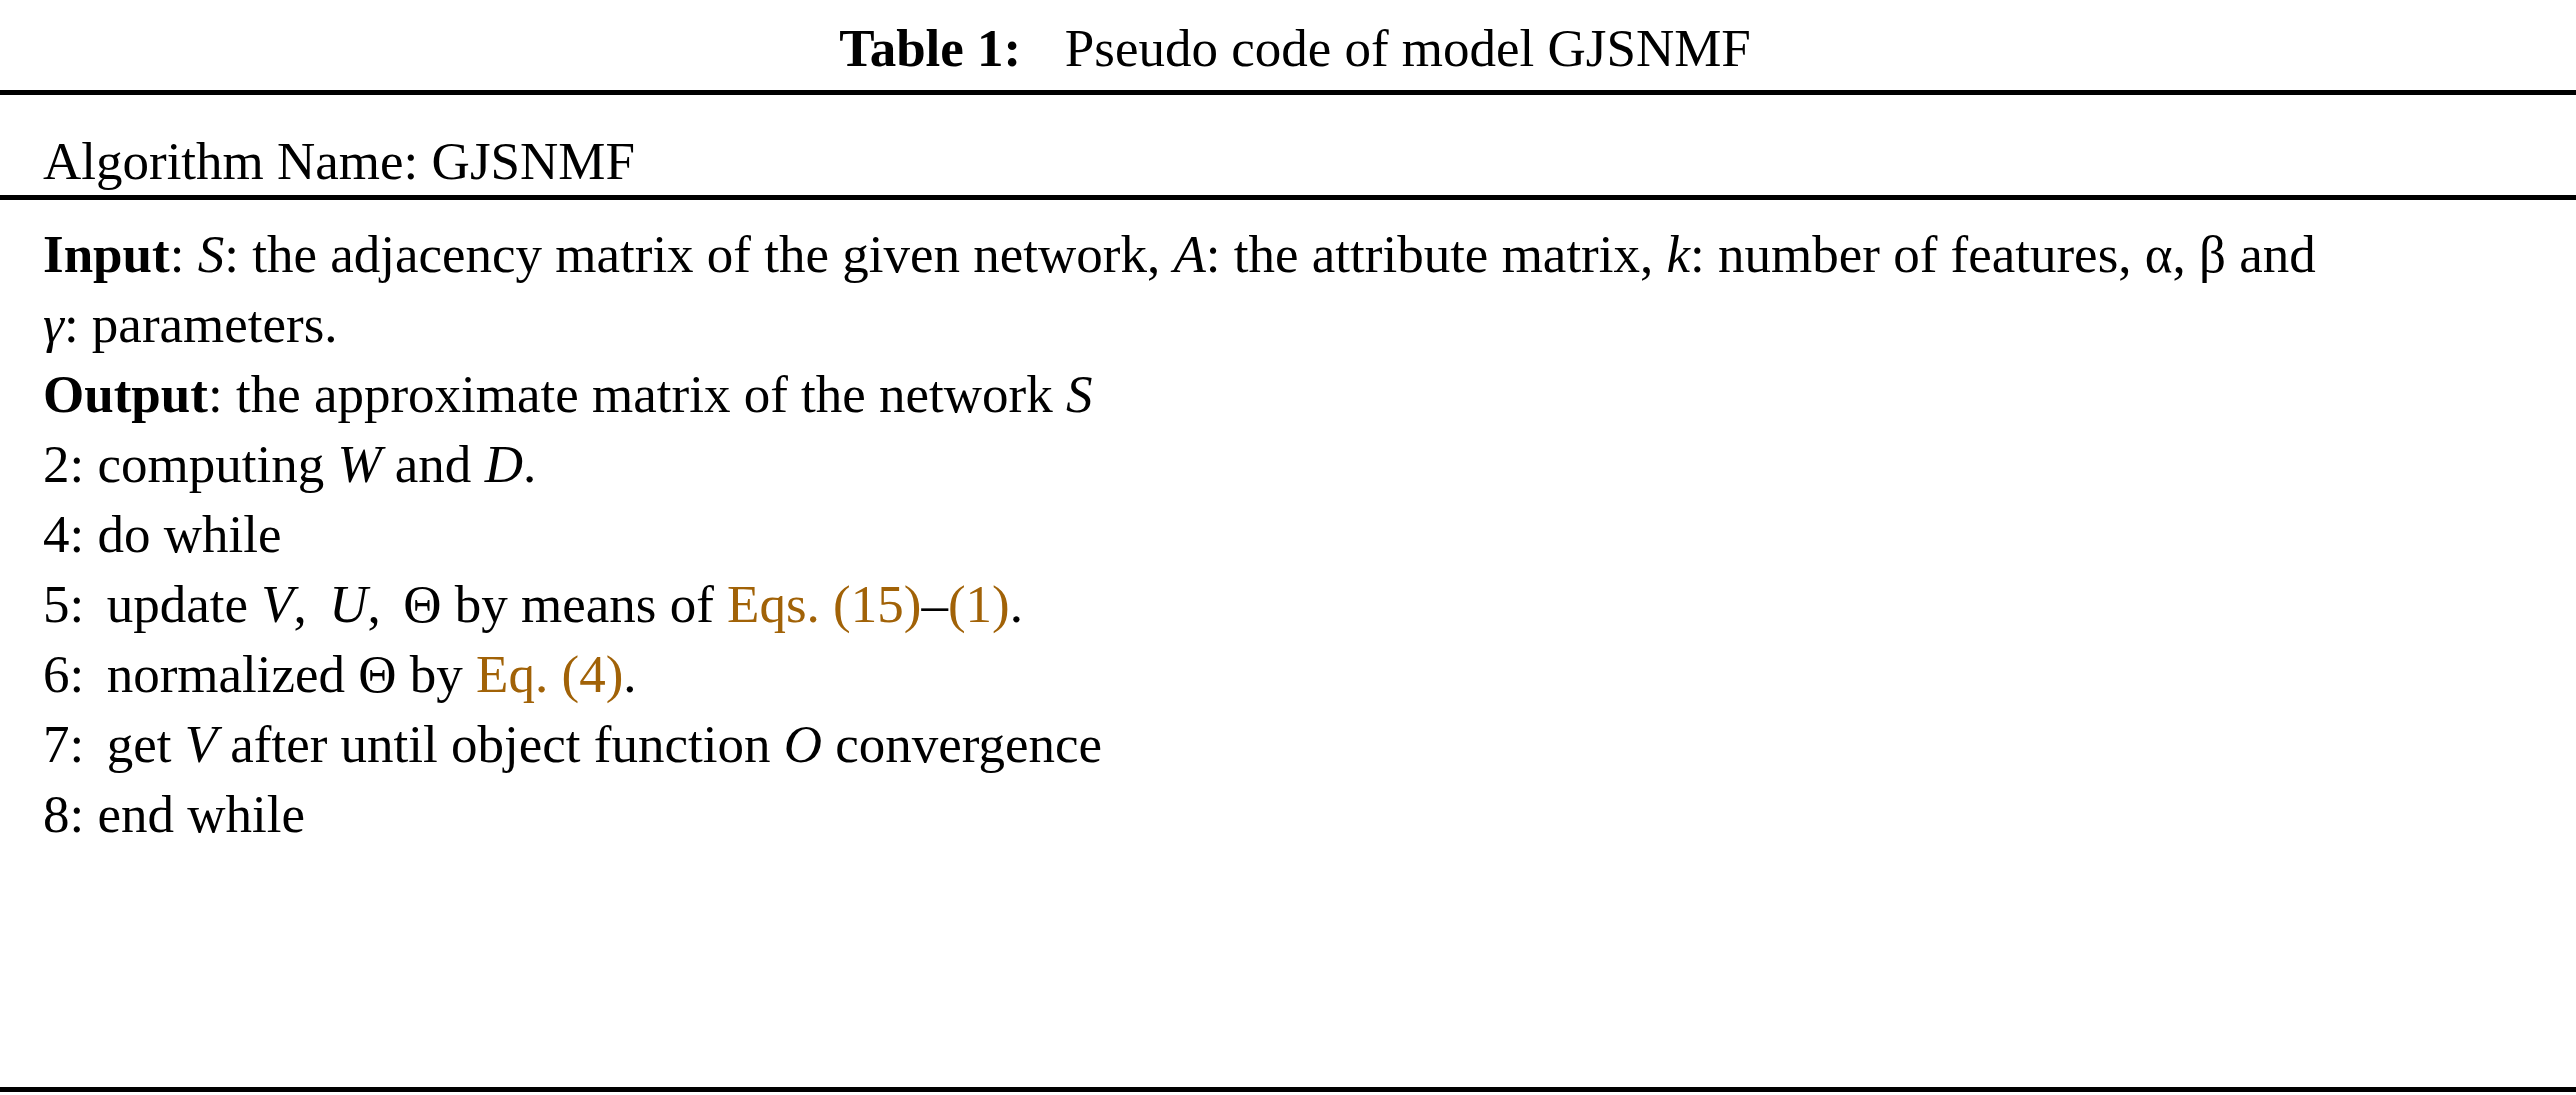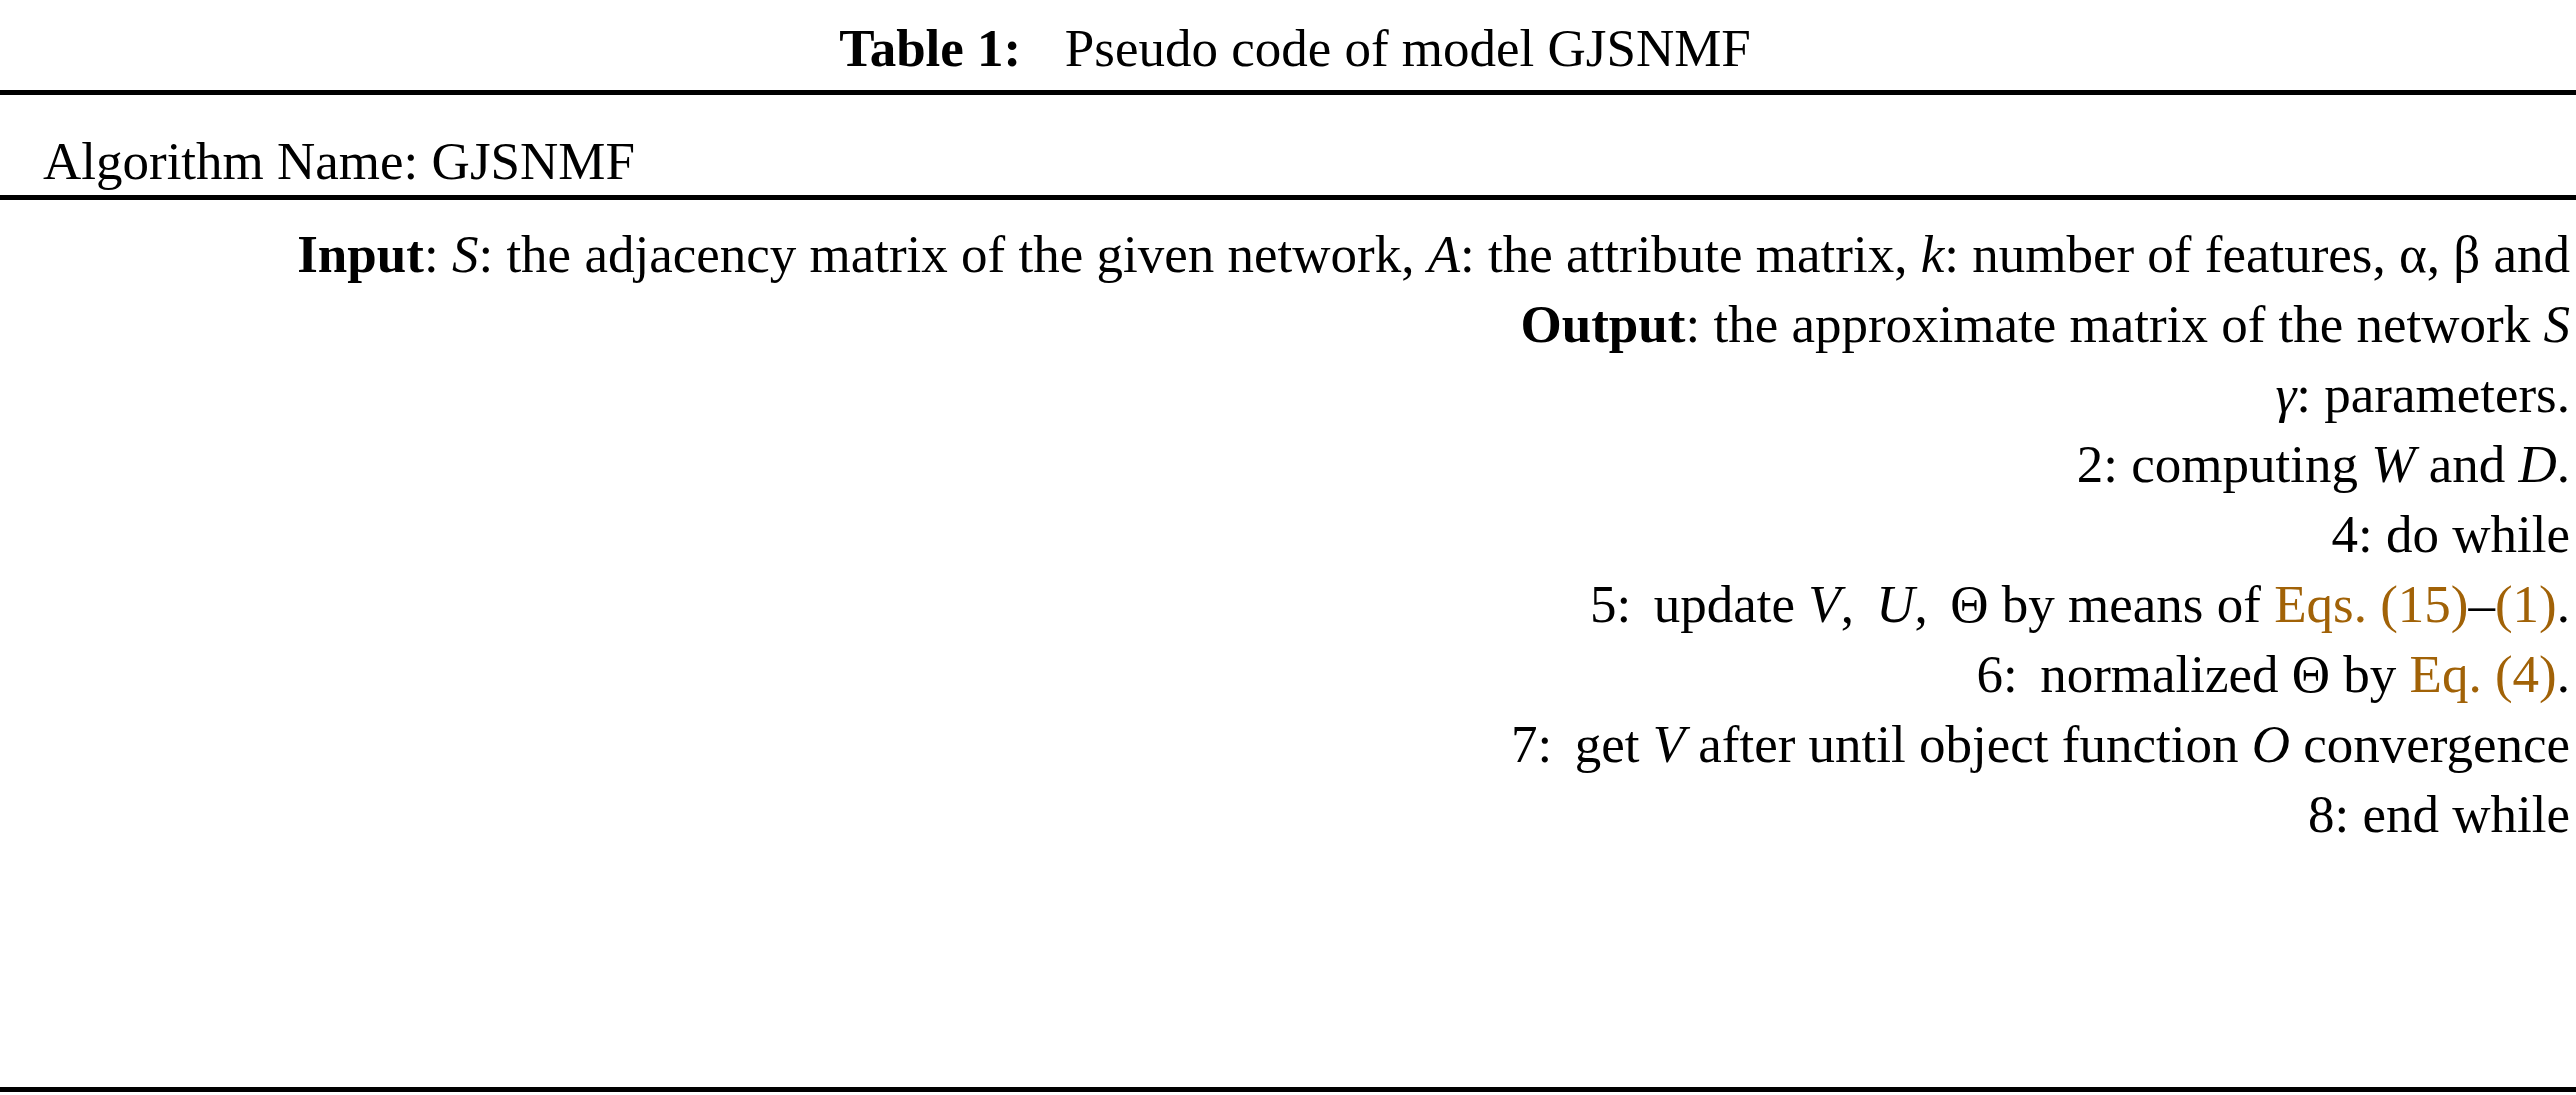--- a/index.html
+++ b/index.html
@@ -51,21 +51,20 @@
     position: absolute;
     left: 43px;
     top: 219px;
     width: 2527px;
     font-size: 53px;
     line-height: 70px;
   }
   .line {
     white-space: nowrap;
     height: 70px;
-    text-align: right;
   }
   b { font-weight: bold; }
   i, .math { font-style: italic; }
   .upright { font-style: normal; }
   sup {
     font-size: 36px;
     line-height: 0;
     position: relative;
     top: -8px;
     font-style: italic;
@@ -99,26 +98,26 @@
 <div class="body-block">
 
   <div class="line">
     <b>Input</b><span>: </span><i>S</i><span>: the adjacency matrix of the given network,</span>
     <i>A</i><span>: the attribute matrix,</span>
     <i>k</i><span>: number of features,</span>
     <span>α, β</span>
     <span>and</span>
   </div>
   <div class="line">
-    <b>Output</b><span>: the approximate matrix of the network</span>
-    <i>S</i>
+    <i>γ</i><span>: parameters.</span>
   </div>
 
   <div class="line">
-    <i>γ</i><span>: parameters.</span>
+    <b>Output</b><span>: the approximate matrix of the network</span>
+    <i>S</i>
   </div>
 
 
   <div class="line">
     <span>2:</span>
     <span>computing</span>
     <i>W</i>
     <span>and</span>
     <i>D</i><span>.</span>
   </div>

